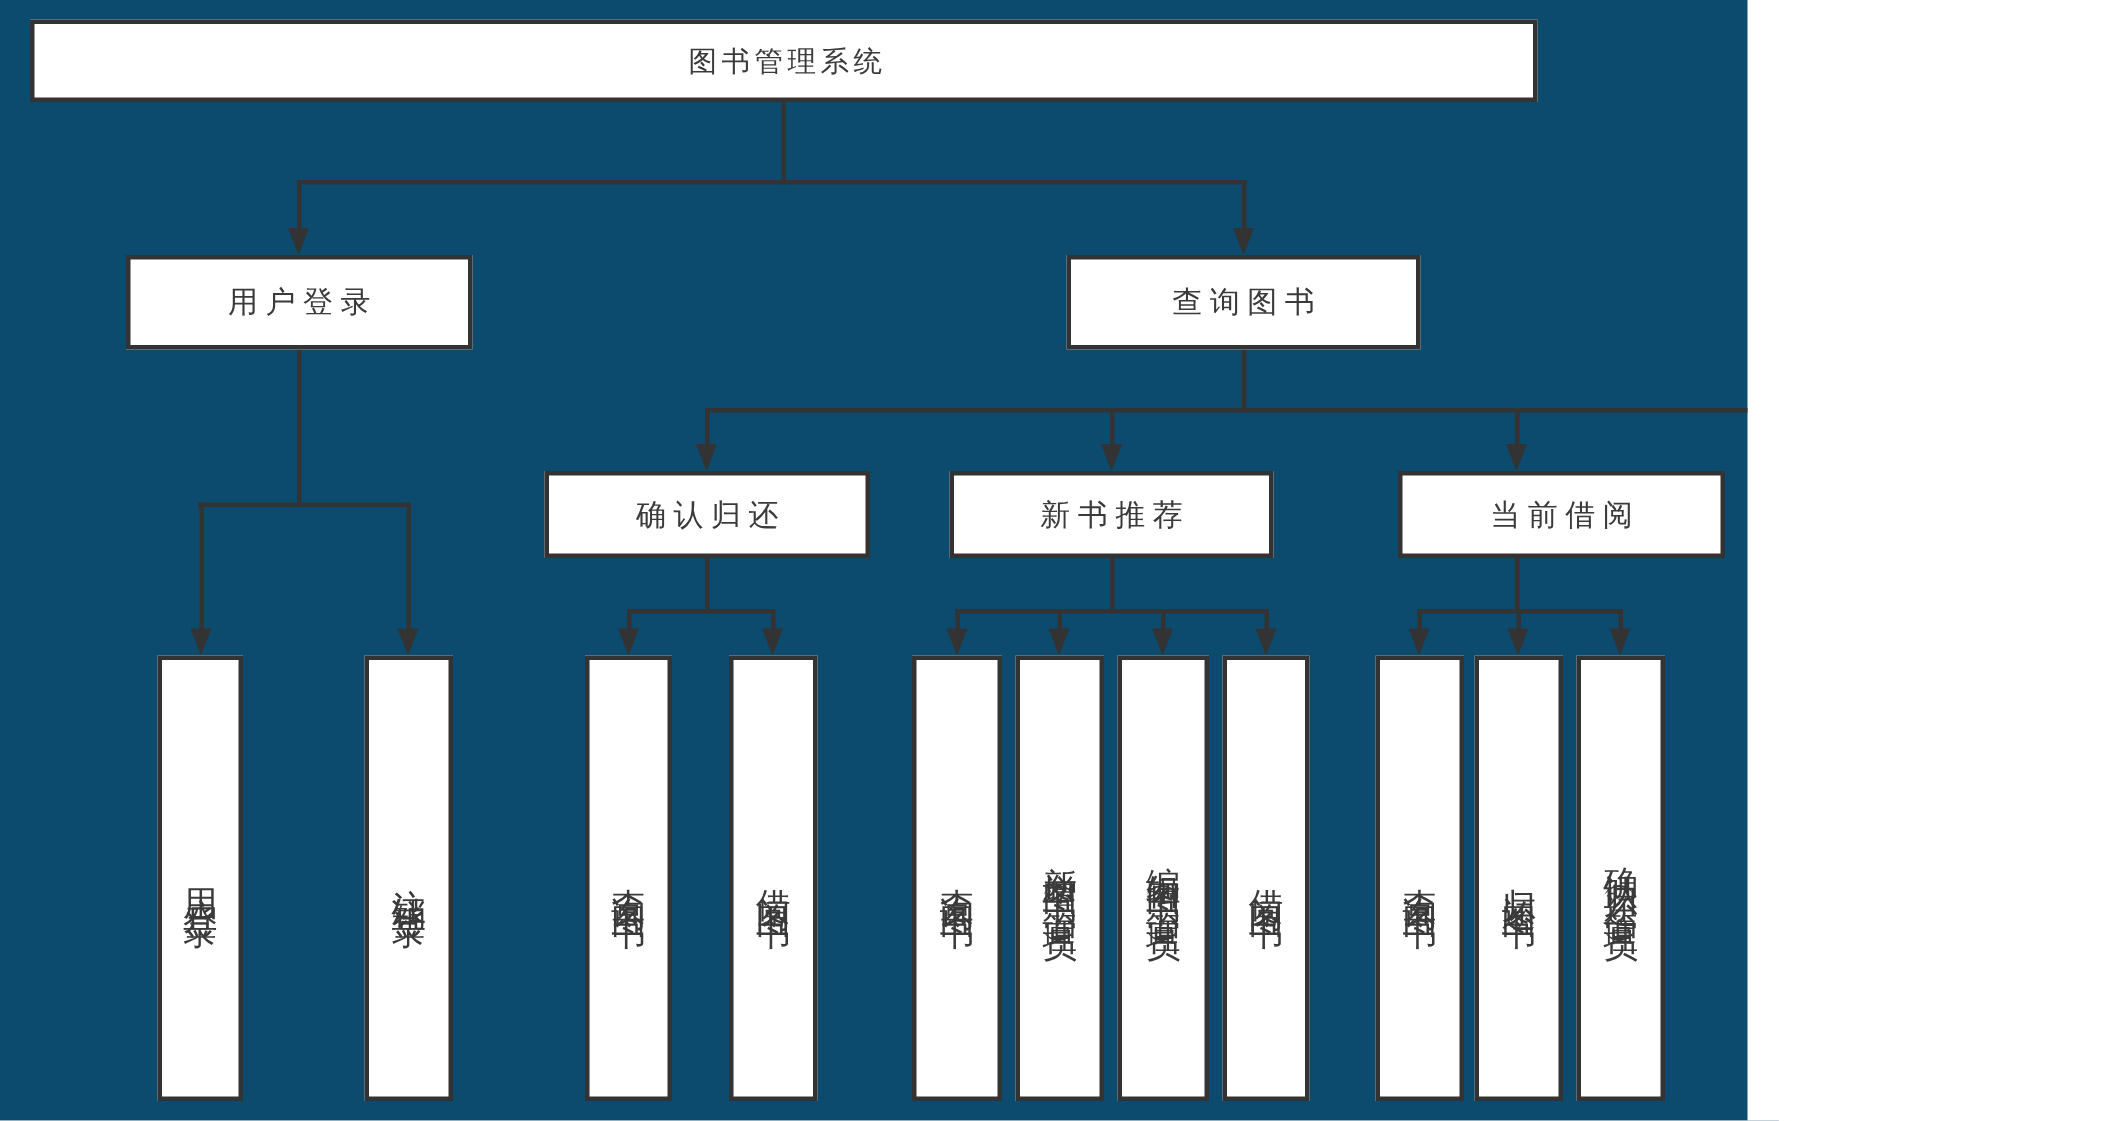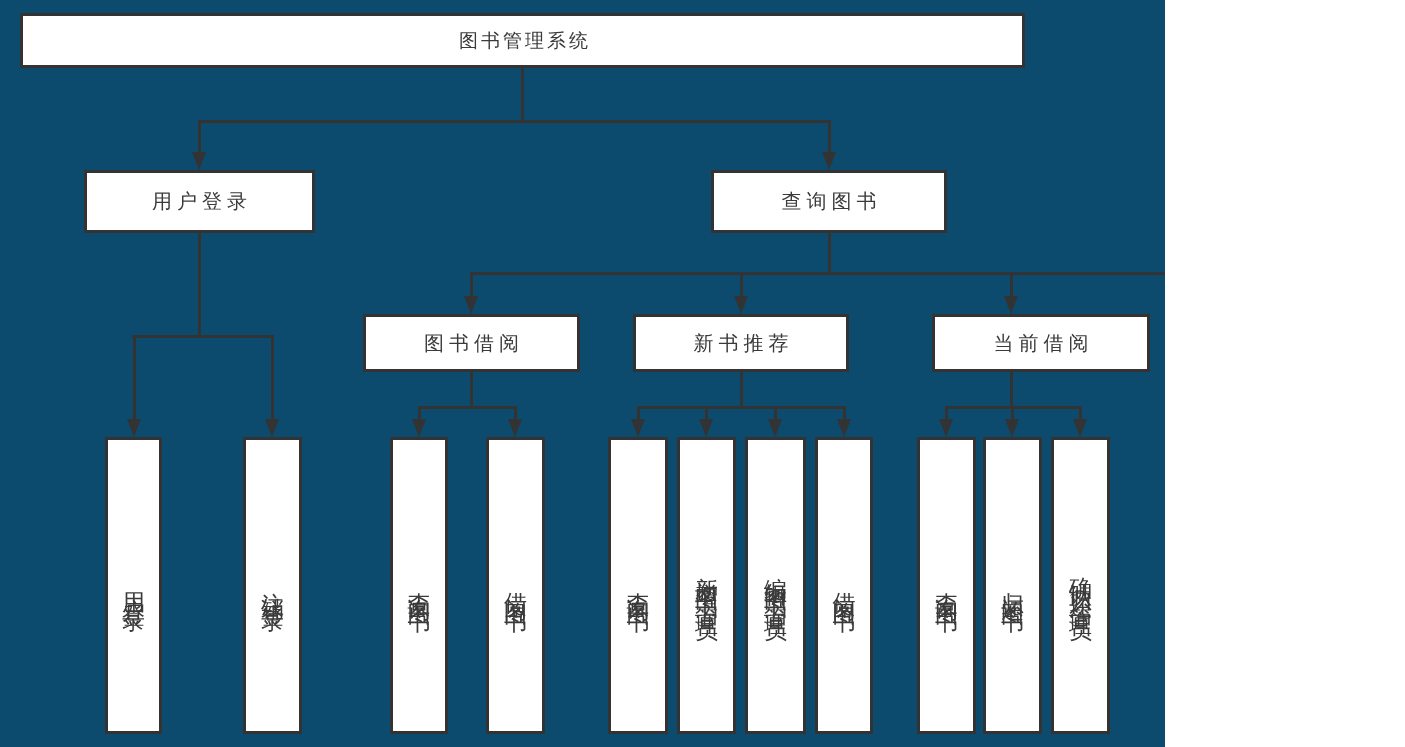--- a/index.html
+++ b/index.html
@@ -129,21 +129,21 @@
   </div>
 
   <div class="box" style="left:84px; top:170px; width:231px; height:63px;">
     <span class="hlabel">用户登录</span>
   </div>
   <div class="box" style="left:711px; top:170px; width:236px; height:63px;">
     <span class="hlabel">查询图书</span>
   </div>
 
   <div class="box" style="left:363px; top:314px; width:217px; height:58px;">
-    <span class="hlabel">图书借阅</span>
+    <span class="hlabel">确认归还</span>
   </div>
   <div class="box" style="left:633px; top:314px; width:216px; height:58px;">
     <span class="hlabel">新书推荐</span>
   </div>
   <div class="box" style="left:902px; top:314px; width:218px; height:58px;margin-left:30px;">
     <span class="hlabel">当前借阅</span>
   </div>
 
   <div class="box" style="left:105px; top:437px; width:57px; height:297px;">
     <span class="vlabel">用户登录</span>

